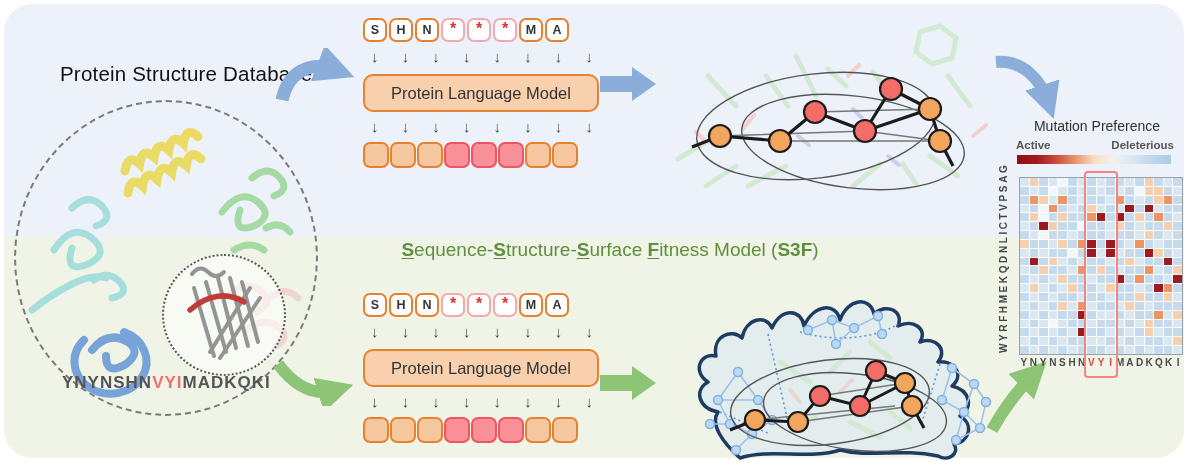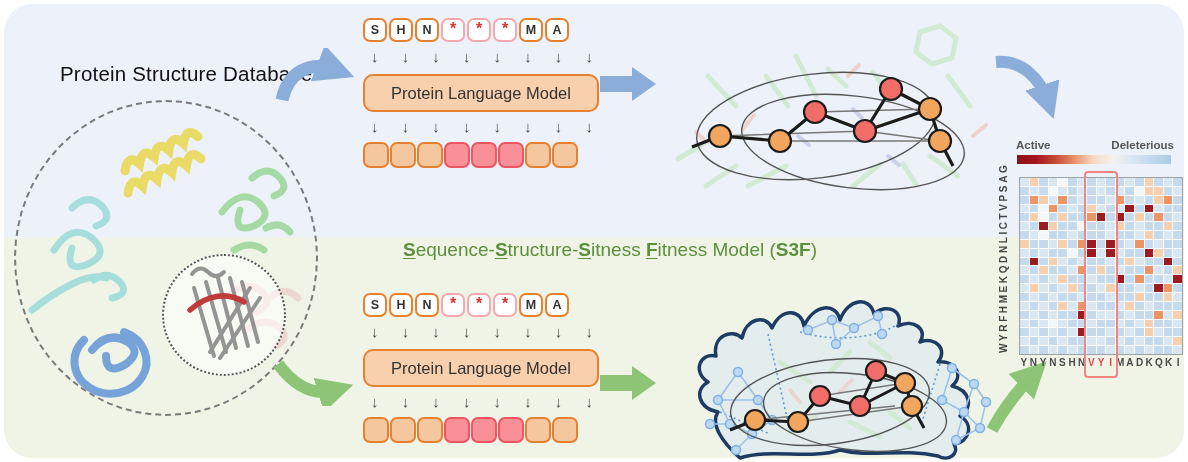--- a/index.html
+++ b/index.html
@@ -121,20 +121,21 @@
         <path d="M66 22 L84 90"></path>
           <path d="M78 26 L94 86"></path>
         <path d="M86 32 L46 96"></path>
           <path d="M96 42 L56 102"></path>
         <path d="M28 18 q 8 -10 16 -2 q 8 8 16 0"></path>
       </g>
       <path d="M26 54 C 44 38 64 36 80 46" stroke="#c23b3b" stroke-width="5.5"></path>
     </g>
   </svg>
 
+  <div class="seq-label"><span>YNYNSHN</span><span class="hl">VYI</span><span>MADKQKI</span></div>
 
   <svg class="flow-arrow" style="left:272px;top:48px" width="84" height="58" viewBox="0 0 84 58">
     <path d="M 10 52 C 16 24 38 12 64 22" fill="none" stroke="#8badda" stroke-width="13" marker-end="url(#headBlue)"></path>
   </svg>
   <svg class="flow-arrow" style="left:988px;top:52px" width="76" height="70" viewBox="0 0 76 70">
     <path d="M 8 10 C 34 8 52 26 60 50" fill="none" stroke="#8badda" stroke-width="12" marker-end="url(#headBlue)"></path>
   </svg>
   <svg class="flow-arrow" style="left:270px;top:352px" width="92" height="54" viewBox="0 0 92 54">
     <path d="M 8 12 C 26 36 46 44 66 38" fill="none" stroke="#8ec476" stroke-width="12" marker-end="url(#headGreen)"></path>
   </svg>
@@ -230,21 +231,21 @@
       <div class="embed seq"></div>
       <div class="embed seq"></div>
       <div class="embed seq"></div>
       <div class="embed mask"></div>
       <div class="embed mask"></div>
       <div class="embed mask"></div>
       <div class="embed seq"></div>
       <div class="embed seq"></div>
     </div>
 
-  <div class="model-title s3f" style="color: rgb(94, 143, 61);"><span class="ul bd">S</span><span>equence-</span><span class="ul bd">S</span><span>tructure-</span><span class="ul bd">S</span><span>itness </span><span class="ul bd">F</span><span>itness Model (</span><span class="bd">S3F</span><span>)</span></div>
+  <div class="model-title s3f" style="color: rgb(94, 143, 61);"><span class="ul bd">S</span><span>equence-</span><span class="ul bd">S</span><span>tructure-</span><span class="ul bd">S</span><span>urface </span><span class="ul bd">F</span><span>itness Model (</span><span class="bd">S3F</span><span>)</span></div>
 
   <svg class="graph" style="left:648px;top:14px" width="348" height="200" viewBox="0 0 348 200">
     <g fill="none" stroke-linecap="round" opacity=".5">
       <path d="M30 145 L68 122 M60 62 L88 92 M100 172 L138 152 M148 42 L168 82 M205 172 L232 150 M300 62 L322 92 M118 62 L140 92 M225 58 L243 82 M282 142 L310 162 M88 152 L58 172 M180 55 L198 72 M255 150 L268 170" stroke="#b9e4af" stroke-width="5"></path>
       <polygon points="272,18 292,12 308,24 304,44 284,50 268,38" stroke="#b9e4af" stroke-width="5"></polygon>
       <path d="M95 115 L106 101 M200 62 L211 51 M325 122 L338 111 M58 128 L48 118" stroke="#f3b3a7" stroke-width="4"></path>
       <path d="M150 122 L161 131 M240 142 L251 151 M205 95 L214 104" stroke="#a9aedd" stroke-width="4"></path>
     </g>
     <ellipse cx="168" cy="112" rx="120" ry="52" fill="none" stroke="#555" stroke-width="1.4" transform="rotate(-7 168 112)"></ellipse>
     <ellipse cx="205" cy="128" rx="112" ry="46" fill="none" stroke="#555" stroke-width="1.4" transform="rotate(7 205 128)"></ellipse>
@@ -312,20 +313,21 @@
       <circle cx="115" cy="148" r="10" fill="#f2a55d"></circle>
       <circle cx="158" cy="150" r="10" fill="#f2a55d"></circle>
       <circle cx="180" cy="124" r="10" fill="#f26d68"></circle>
       <circle cx="220" cy="134" r="10" fill="#f26d68"></circle>
       <circle cx="236" cy="99" r="10" fill="#f26d68"></circle>
       <circle cx="265" cy="111" r="10" fill="#f2a55d"></circle>
       <circle cx="272" cy="134" r="10" fill="#f2a55d"></circle>
     </g>
   </svg>
 
+  <div class="heat-title">Mutation Preference</div>
   <div class="heat-scale-labels">
     <span>Active</span>
     <span>Deleterious</span>
   </div>
   <div class="heat-colorbar" style="background: linear-gradient(to right, rgb(142, 15, 23), rgb(163, 22, 33), rgb(199, 74, 56), rgb(232, 147, 108), rgb(247, 220, 198), rgb(244, 241, 236), rgb(217, 231, 243), rgb(192, 216, 236), rgb(171, 203, 227));"></div>
   <div class="heat-y">
     <div class="heat-y-inner">WYRFHMEKQDNLICTVPSAG</div>
   </div>
   <div class="heat-grid">
       <div class="hcell" style="background: rgb(217, 231, 243);"></div>

